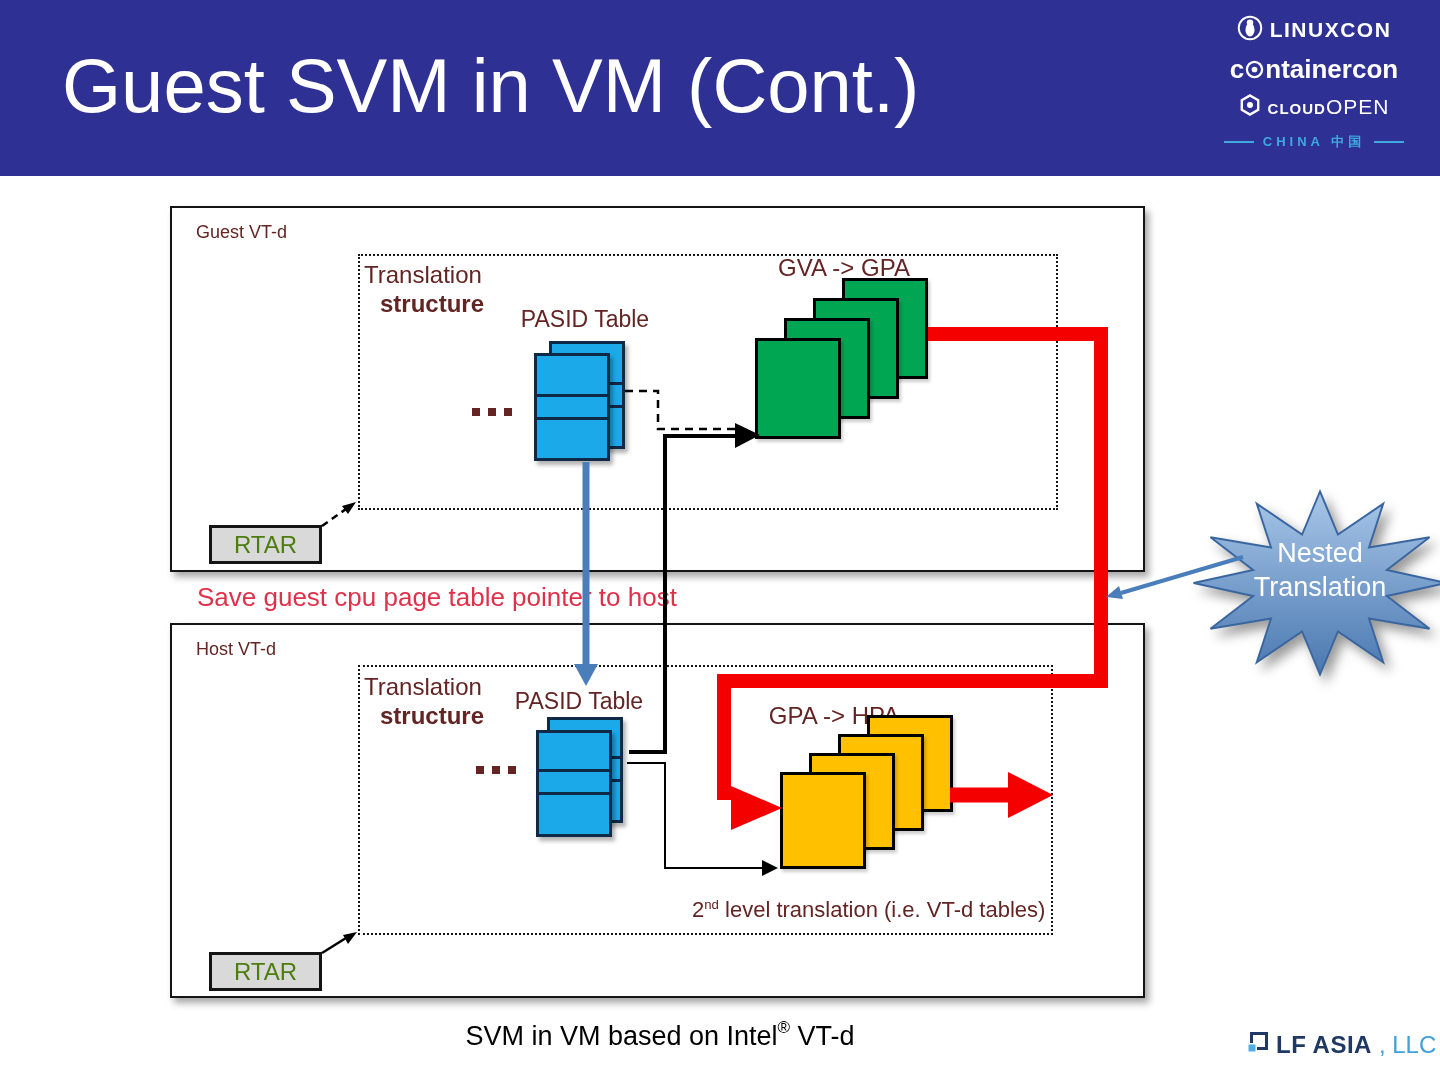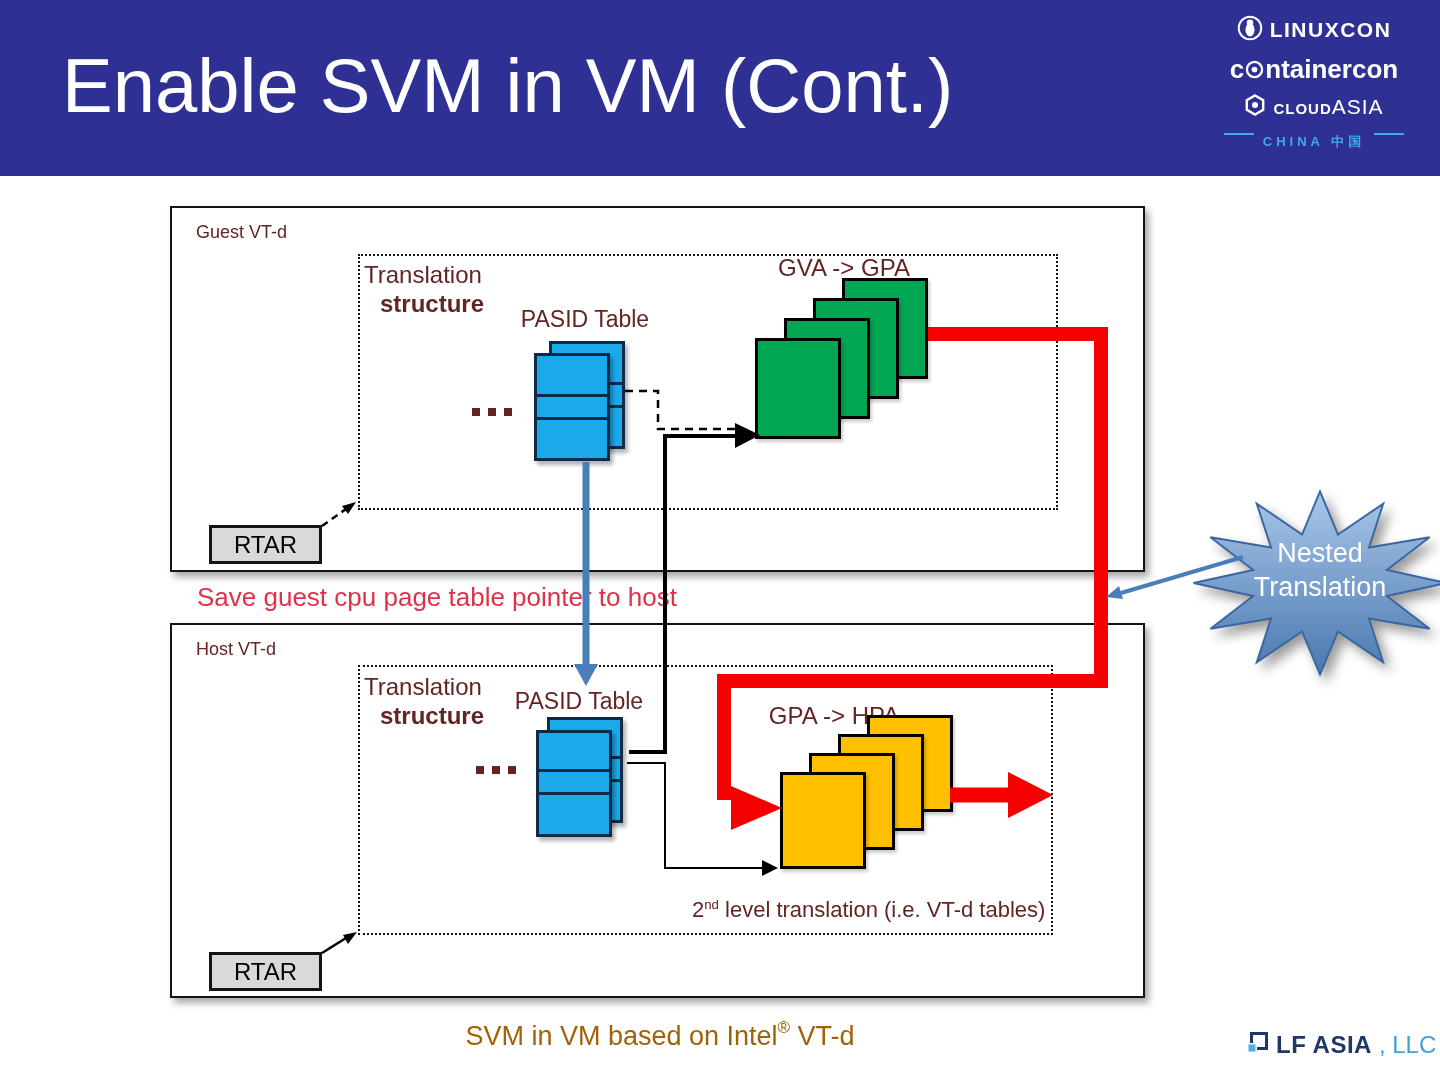--- a/index.html
+++ b/index.html
@@ -10,21 +10,21 @@
   *{box-sizing:border-box;}
   
   .banner{position:absolute;left:0;top:0;width:1440px;height:176px;background:#2E3193;z-index:5;}
   .title{position:absolute;left:62px;top:42px;font-size:76px;color:#ffffff;white-space:nowrap;}
   .logo-block{position:absolute;top:15px;right:26px;width:200px;display:flex;flex-direction:column;align-items:center;z-index:6;}
   .logo-row{display:flex;align-items:center;gap:7px;color:#ffffff;margin-bottom:9px;}
   .lx-text{font-size:21px;font-weight:bold;letter-spacing:1.5px;}
   .cc-text{font-size:26px;font-weight:bold;letter-spacing:0px;display:flex;align-items:center;}
   .co-bold{font-size:15px;font-weight:bold;letter-spacing:1px;}
   .co-light{font-size:21px;font-weight:normal;letter-spacing:1px;}
-  .china-row{display:flex;gap:9px;margin-top:4px;}
+  .china-row{display:flex;align-items:center;gap:9px;margin-top:4px;}
   .china-line{width:30px;height:2px;background:#3FA9E0;}
   .china-text{color:#3FA9E0;font-size:13px;font-weight:bold;letter-spacing:4px;white-space:nowrap;}
   
   .vtbox{position:absolute;background:#fff;border:2px solid #141414;box-shadow:4px 5px 7px rgba(0,0,0,0.35);z-index:10;}
   #guest-box{left:170px;top:206px;width:975px;height:366px;}
   #host-box{left:170px;top:623px;width:975px;height:375px;}
   .box-label{position:absolute;left:24px;top:14px;font-size:18px;color:#632423;}
   .dotted{position:absolute;border:2px dotted #141414;}
   #guest-dotted{left:186px;top:46px;width:700px;height:256px;}
   #host-dotted{left:186px;top:40px;width:695px;height:270px;}
@@ -36,21 +36,21 @@
   #guest-pasid-label{left:328px;top:98px;}
   #host-pasid-label{left:322px;top:63px;}
   .mapping-label{position:absolute;width:180px;text-align:center;font-size:24px;color:#632423;}
   #guest-mapping{left:582px;top:46px;}
   #host-mapping{left:572px;top:63px;margin-top:14px;}
   .level-note{position:absolute;font-size:22px;color:#632423;white-space:nowrap;}
   #guest-level{left:518px;top:251px;}
   #host-level{left:520px;top:272px;}
   .level-note sup{font-size:60%;}
   .rtar{position:absolute;width:113px;height:39px;background:#D9D9D9;border:3px solid #141414;
-        display:flex;align-items:center;justify-content:center;font-size:24px;color:#000000;}
+        display:flex;align-items:center;justify-content:center;font-size:24px;color:#4d7c0f;}
   #guest-rtar{left:37px;top:317px;}
   #host-rtar{left:37px;top:327px;}
   
   .tbl{position:absolute;width:76px;height:108px;background:#1CA9EA;border:3px solid #0E2A47;
        box-shadow:3px 4px 4px rgba(0,0,0,0.3);z-index:20;}
   .tbl .dv{position:absolute;left:-1px;right:-1px;height:3px;background:#0E2A47;}
   #g-tbl-back{left:549px;top:341px;}
   #g-tbl-front{left:534px;top:353px;}
   #h-tbl-back{left:547px;top:717px;height:106px;}
   #h-tbl-front{left:536px;top:730px;height:107px;}
@@ -59,33 +59,33 @@
   .dots{position:absolute;display:flex;gap:8px;z-index:21;}
   .dots i{width:8px;height:8px;background:#632423;}
   #guest-dots{left:472px;top:408px;}
   #host-dots{left:476px;top:766px;}
   
   .save-note{position:absolute;left:197px;top:582px;font-size:26px;color:#E0314B;z-index:15;white-space:nowrap;}
   .starburst{position:absolute;left:1185px;top:483px;width:270px;height:200px;z-index:40;}
   .starburst svg{filter:drop-shadow(6px 7px 6px rgba(0,0,0,0.40));}
   .callout-text{position:absolute;left:0;right:0;top:53px;text-align:center;color:#fff;font-size:27px;line-height:34px;z-index:41;}
   
-  .caption{position:absolute;left:400px;top:1020px;width:520px;text-align:center;font-size:27px;color:#a16207;z-index:15;}
+  .caption{position:absolute;left:400px;top:1020px;width:520px;text-align:center;font-size:27px;color:#000000;z-index:15;}
   .caption sup{font-size:17px;position:relative;top:-2px;}
   .lf-logo{position:absolute;left:1247px;top:1031px;display:flex;align-items:center;gap:7px;z-index:15;}
   .lf-bold{font-size:24px;font-weight:bold;color:#1F3864;letter-spacing:0.5px;}
   .lf-light{font-size:24px;color:#41A0D8;}
   
   #overlay{position:absolute;left:0;top:0;width:1440px;height:1080px;z-index:60;pointer-events:none;}
 </style>
 </head>
 <body>
 
 <div class="banner">
-  <div class="title">Enable SVM in VM (Cont.)</div>
+  <div class="title">Guest SVM in VM (Cont.)</div>
   <div class="logo-block">
     <div class="logo-row">
       <span>
         <svg width="26" height="26" viewBox="0 0 24 24">
           <circle cx="12" cy="12" r="10.4" fill="none" stroke="#ffffff" stroke-width="1.8"></circle>
           <ellipse cx="12" cy="13.8" rx="4.2" ry="6" fill="#ffffff"></ellipse>
           <circle cx="12" cy="7.2" r="3" fill="#ffffff"></circle>
         </svg>
       </span>
       <span class="lx-text">LINUXCON</span>
@@ -103,21 +103,21 @@
       </span>
     </div>
     <div class="logo-row">
       <span>
         <svg width="22" height="22" viewBox="0 0 22 22">
           <polygon points="11,1.5 19.2,6.2 19.2,15.8 11,20.5 2.8,15.8 2.8,6.2" fill="none" stroke="#ffffff" stroke-width="2.4"></polygon>
           <circle cx="11" cy="11" r="3" fill="#ffffff"></circle>
         </svg>
       </span>
       <span>
-        <span class="co-bold">CLOUD</span><span class="co-light">ASIA</span>
+        <span class="co-bold">CLOUD</span><span class="co-light">OPEN</span>
       </span>
     </div>
     <div class="china-row">
       <span class="china-line"></span>
       <span class="china-text">CHINA 中国</span>
       <span class="china-line"></span>
     </div>
   </div>
 </div>
 

